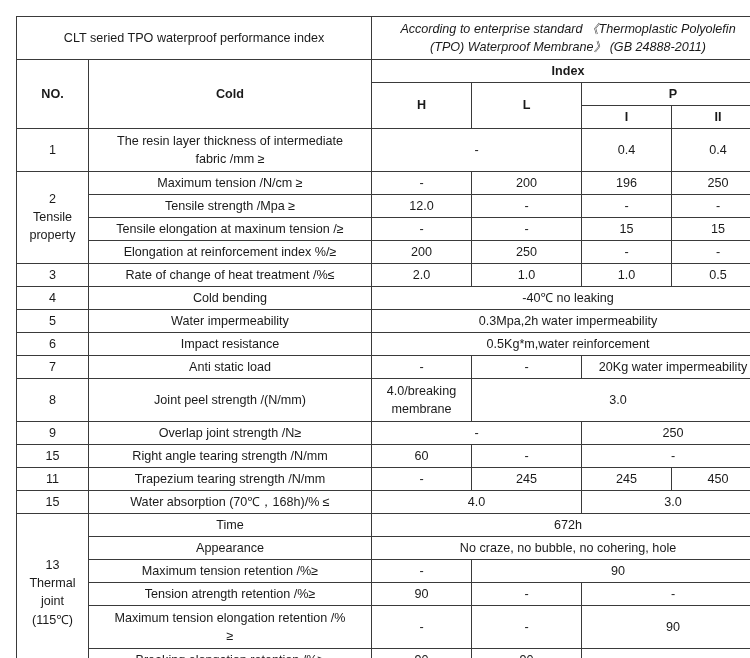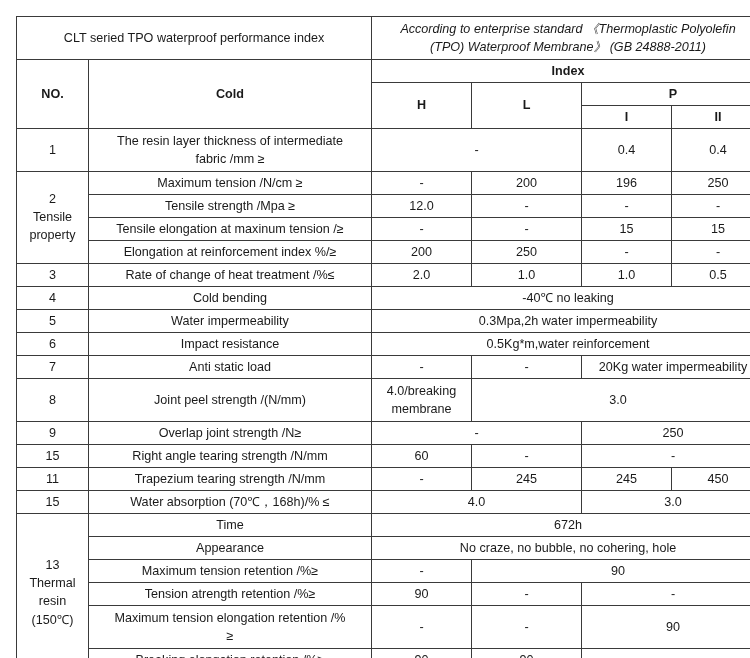--- a/index.html
+++ b/index.html
@@ -203,22 +203,22 @@
       <td>15</td>
       <td>Water absorption (70℃，168h)/% ≤</td>
       <td colspan="2">4.0</td>
       <td colspan="2">3.0</td>
     </tr>
 
     <tr>
       <td rowspan="6" class="group-label">
         <div>13</div>
         <div>Thermal</div>
-        <div>resin</div>
-        <div>(150℃)</div>
+        <div>joint</div>
+        <div>(115℃)</div>
       </td>
       <td>Time</td>
       <td colspan="4">672h</td>
     </tr>
     <tr>
       <td>Appearance</td>
       <td colspan="4">No craze, no bubble, no cohering, hole</td>
     </tr>
     <tr>
       <td>Maximum tension retention    /%≥</td>

